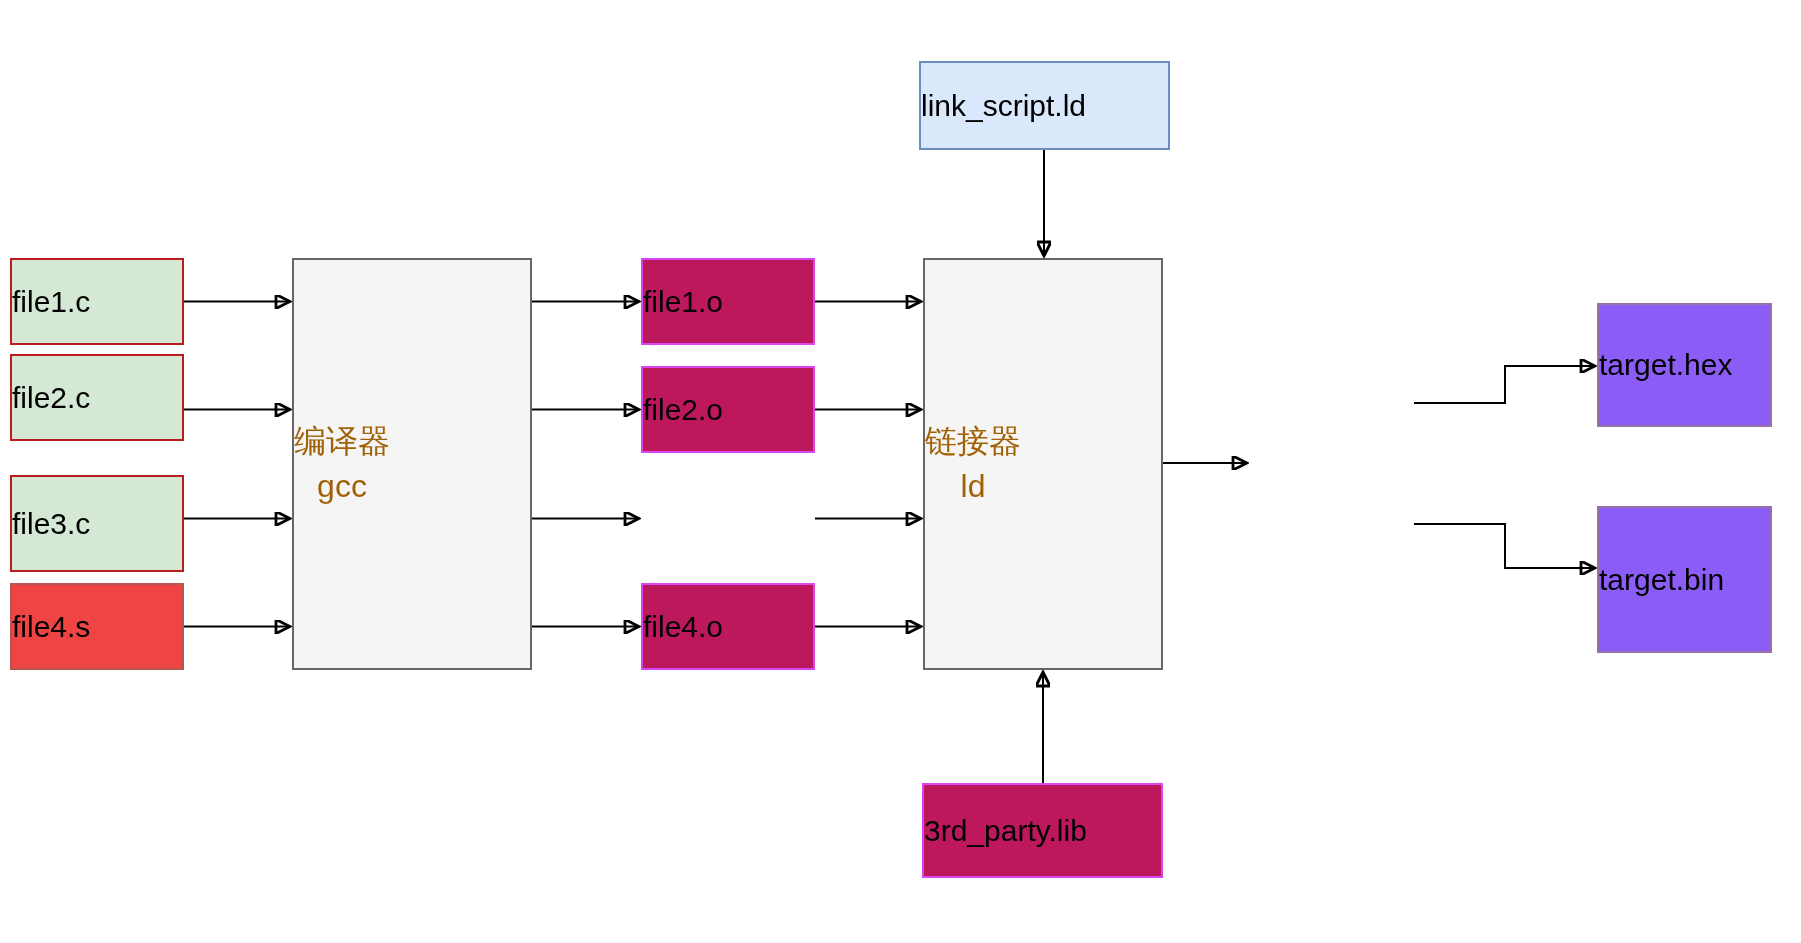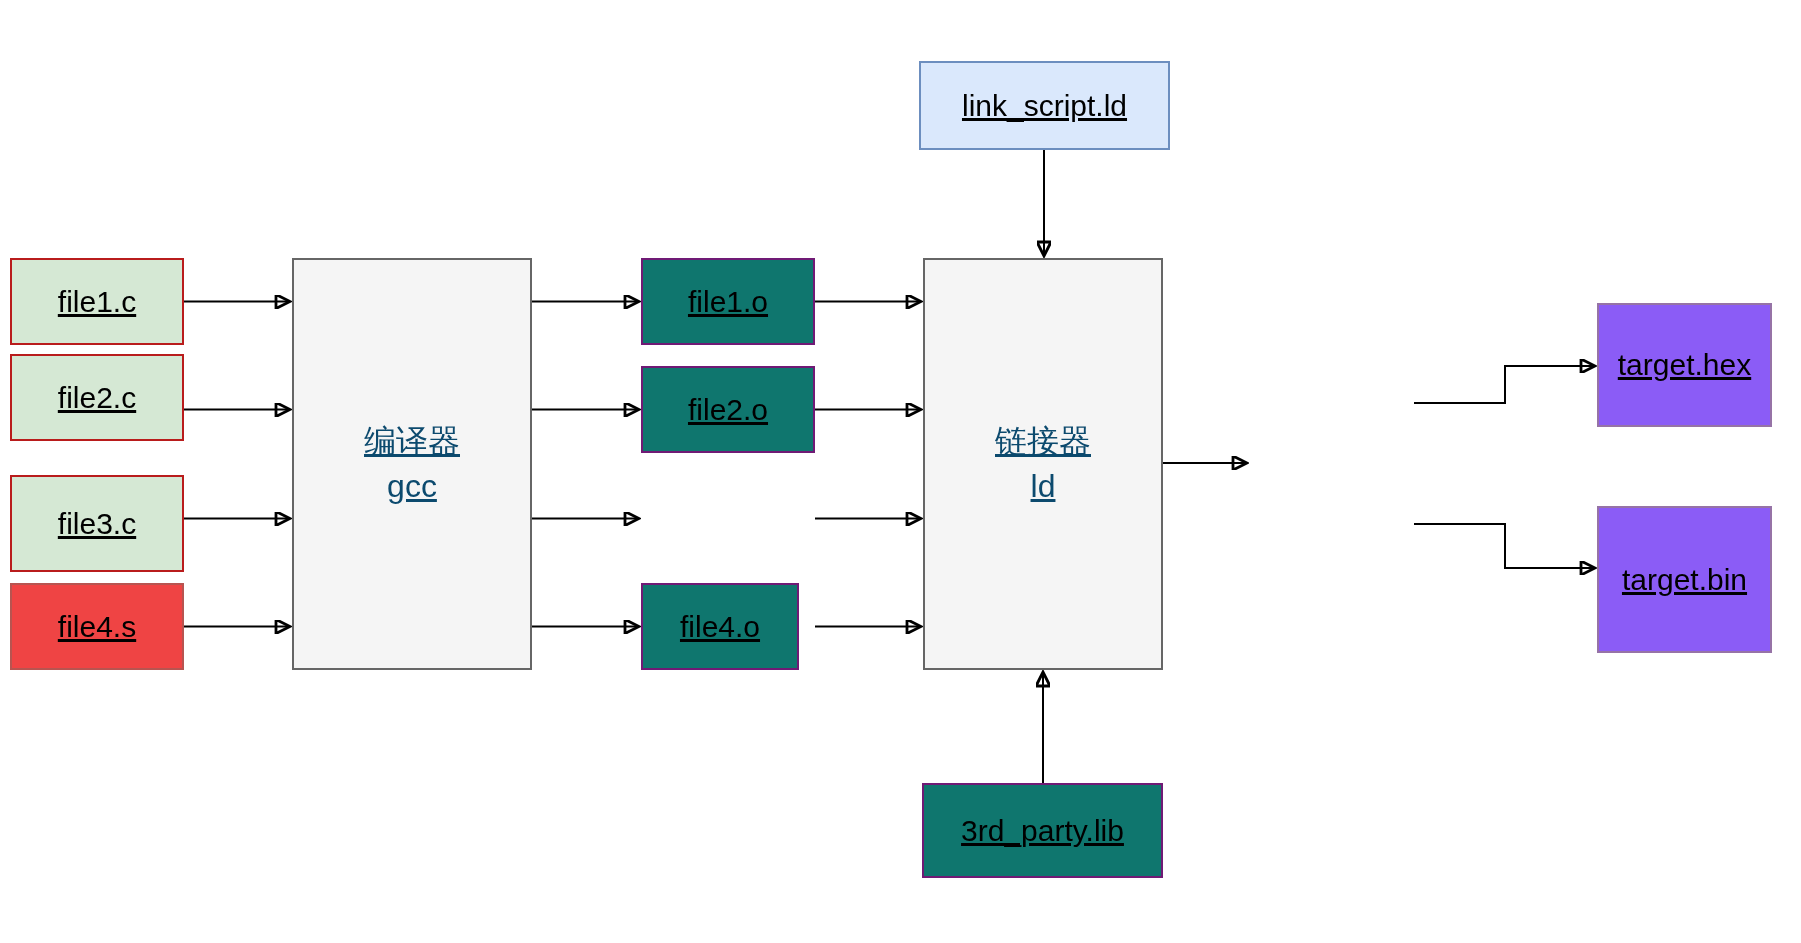--- a/index.html
+++ b/index.html
@@ -13,33 +13,32 @@
     width: 1801px;
     height: 943px;
     background: #ffffff;
     overflow: hidden;
   }
   .node {
     position: absolute;
     box-sizing: border-box;
     display: flex;
     align-items: center;
-    justify-content: center;
+    justify-content: flex-start;
     text-align: center;
     font-size: 30px;
     color: #000000;
     line-height: 1.25;
-    text-decoration: underline;
   }
   .node.green  { background: #d5e8d4; border: 2px solid #b91c1c; }
   .node.red    { background: #ef4444; border: 2px solid #b85450; }
-  .node.yellow { background: #0f766e; border: 2px solid #701a75; }
+  .node.yellow { background: #be185d; border: 2px solid #d946ef; }
   .node.blue   { background: #dae8fc; border: 2px solid #6c8ebf; }
   .node.purple { background: #8b5cf6; border: 2px solid #9673a6; }
-  .node.gray   { background: #f5f5f5; border: 2px solid #666666; font-size: 32px; color: #0c4a6e; }
+  .node.gray   { background: #f5f5f5; border: 2px solid #666666; font-size: 32px; color: #a16207; }
   .node.gray .proc-label div { line-height: 1.4; }
   #edge-layer {
     position: absolute;
     left: 0;
     top: 0;
     width: 1801px;
     height: 943px;
     pointer-events: none;
   }
   #edge-layer path {
@@ -97,21 +96,21 @@
       <div>gcc</div>
     </div>
   </div>
 
   <div class="node yellow" style="left:641px;top:258px;width:174px;height:87px">
     <span>file1.o</span>
   </div>
   <div class="node yellow" style="left:641px;top:366px;width:174px;height:87px">
     <span>file2.o</span>
   </div>
-  <div class="node yellow" style="left:641px;top:583px;width:158px;height:87px">
+  <div class="node yellow" style="left:641px;top:583px;width:174px;height:87px">
     <span>file4.o</span>
   </div>
 
   <div class="node gray" style="left:923px;top:258px;width:240px;height:412px">
     <div class="proc-label">
       <div>链接器</div>
       <div>ld</div>
     </div>
   </div>
 

